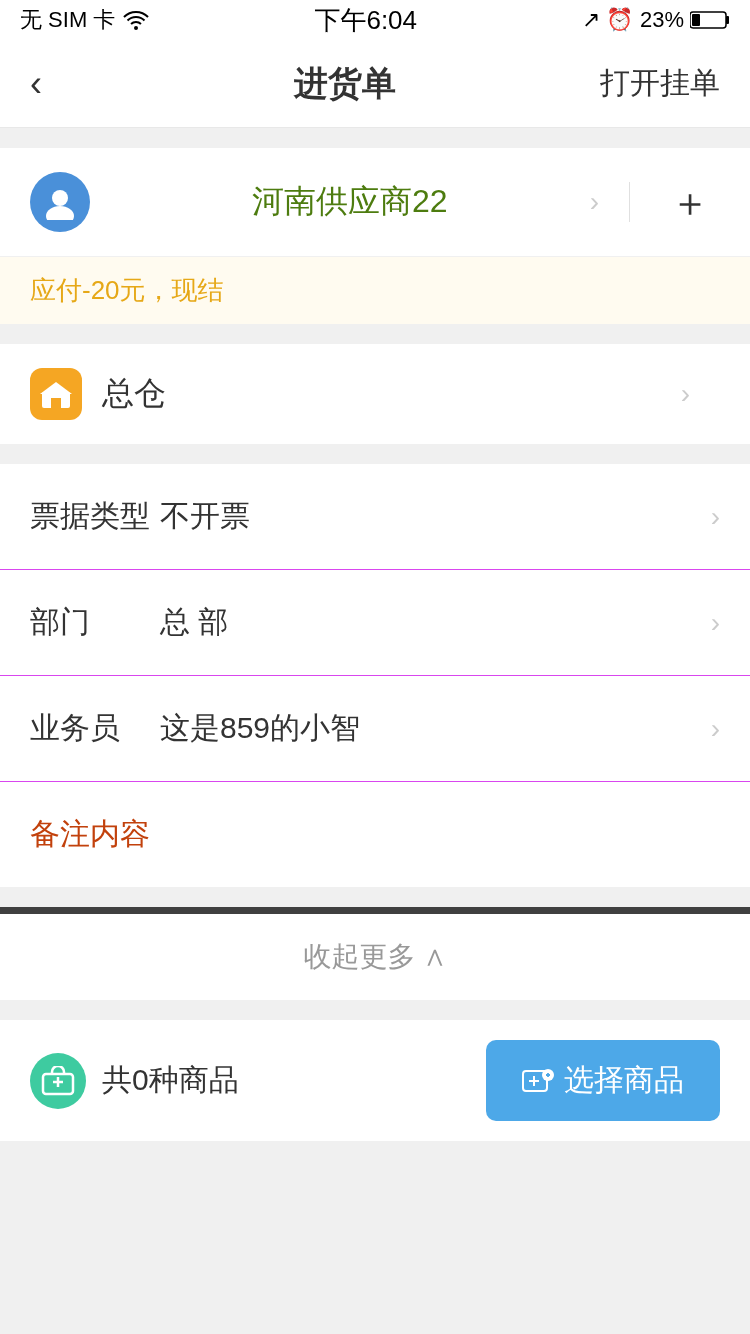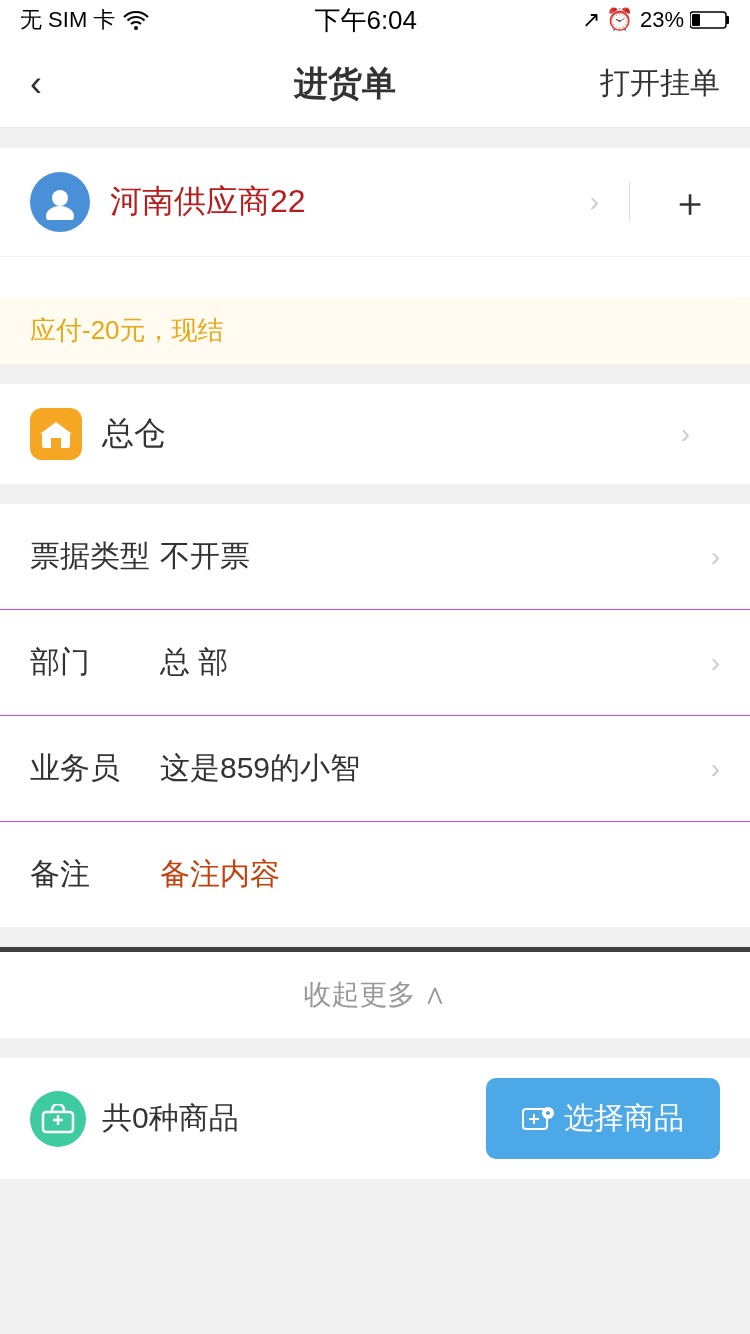--- a/index.html
+++ b/index.html
@@ -81,21 +81,22 @@
       background: #4a90d9;
       display: flex;
       align-items: center;
       justify-content: center;
       margin-right: 20px;
       flex-shrink: 0;
     }
     .supplier-name {
       flex: 1;
       font-size: 32px;
-      color: #b91c1c;
+      color: #4d7c0f;
+      text-align: center;
     }
     .chevron-right {
       color: #ccc;
       font-size: 28px;
       margin-right: 30px;
     }
     .add-btn {
       font-size: 40px;
       color: #333;
       cursor: pointer;
@@ -107,21 +108,20 @@
       background: #e0e0e0;
       margin-right: 30px;
     }
 
     
     .notice-row {
       background: #fffbf0;
       padding: 16px 30px;
       font-size: 26px;
       color: #e6a817;
-      margin-top: 40px;
     }
 
     
     .warehouse-row {
       display: flex;
       align-items: center;
       padding: 24px 30px;
     }
     .warehouse-icon {
       width: 52px;
@@ -177,21 +177,21 @@
       font-size: 28px;
     }
 
     
     .collapse-row {
       background: #fff;
       display: flex;
       align-items: center;
       justify-content: center;
       padding: 24px;
-      border-top: 5px solid #404040;
+      border-top: 7px solid #404040;
       margin-top: 20px;
     }
     .collapse-text {
       font-size: 28px;
       color: #999;
     }
 
     
     .bottom-bar {
       background: #fff;
@@ -313,21 +313,20 @@
     <div class="form-chevron">›</div>
   </div>
 
   <div class="form-row">
     <div class="form-label">业务员</div>
     <div class="form-value">这是859的小智</div>
     <div class="form-chevron">›</div>
   </div>
 
   <div class="form-row">
-    <div class="form-label">备注</div>
     <div class="form-placeholder">备注内容</div>
   </div>
 </div>
 
 <div class="collapse-row">
   <span class="collapse-text">收起更多 ∧</span>
 </div>
 
 <div class="bottom-bar">
   <div class="product-icon">

